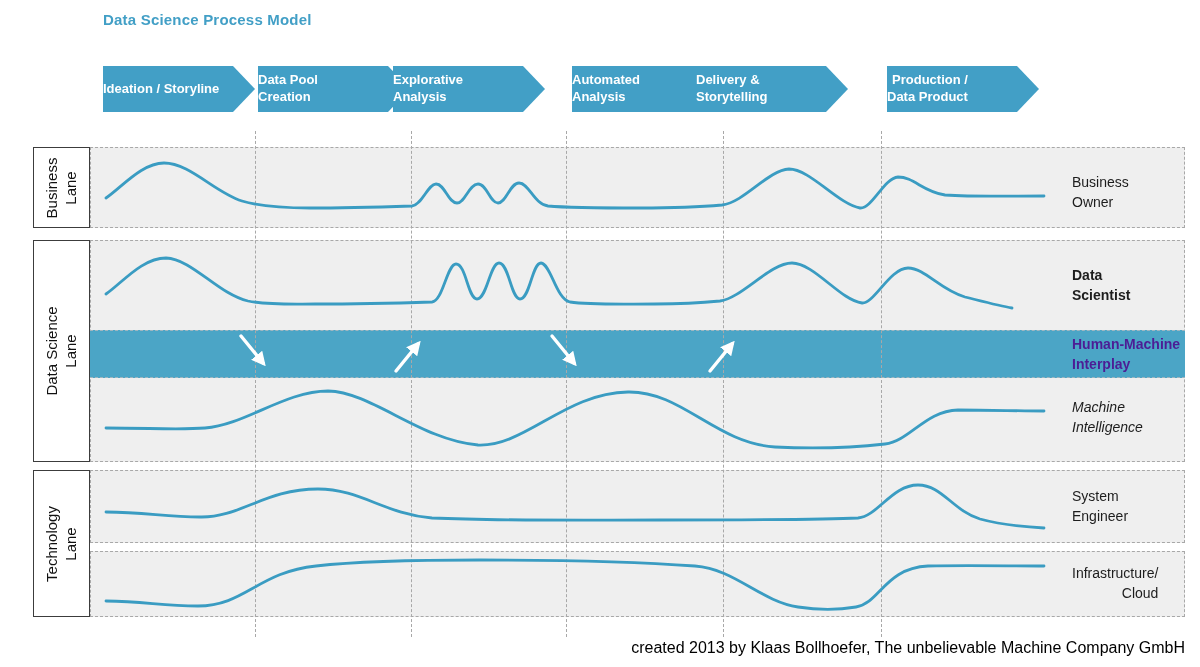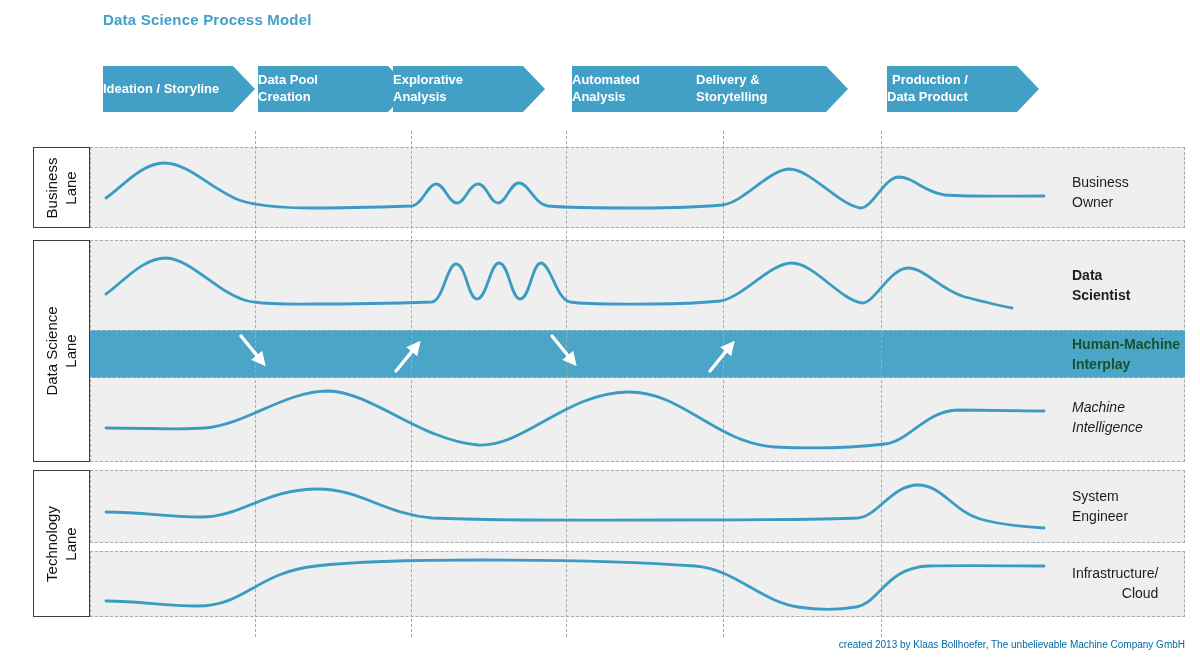--- a/index.html
+++ b/index.html
@@ -65,24 +65,24 @@
   .curves{
     position:absolute;left:0;top:0;width:1200px;height:667px;
     z-index:4;pointer-events:none;
   }
   
   .rolelabel{
     position:absolute;left:1072px;
     font-size:14px;color:var(--ink);line-height:1.4;
     white-space:pre-line;z-index:5;
   }
-  .rolelabel.onband{color:#14532d;font-weight:bold;}
+  .rolelabel.onband{color:#4c1d95;font-weight:bold;}
   .footer{
     position:absolute;right:15px;top:639px;
-    font-size:10px;color:#0369a1;z-index:5;
+    font-size:16px;color:#000000;z-index:5;
   }
 </style>
 </head>
 <body>
 
 <div class="title">Data Science Process Model</div>
 
 <div class="step" style="left:103px;">Ideation / Storyline</div>
 <div class="step" style="left:258px;">Data Pool
 Creation</div>

